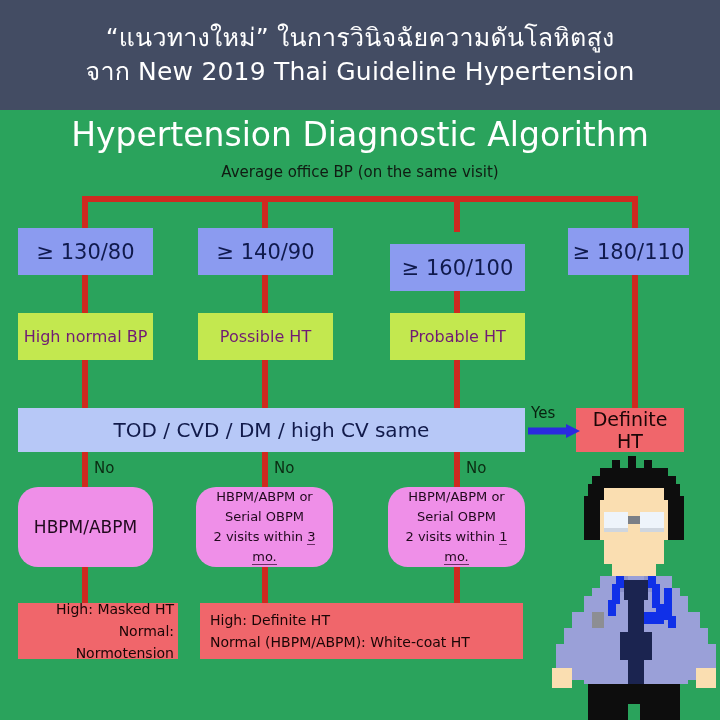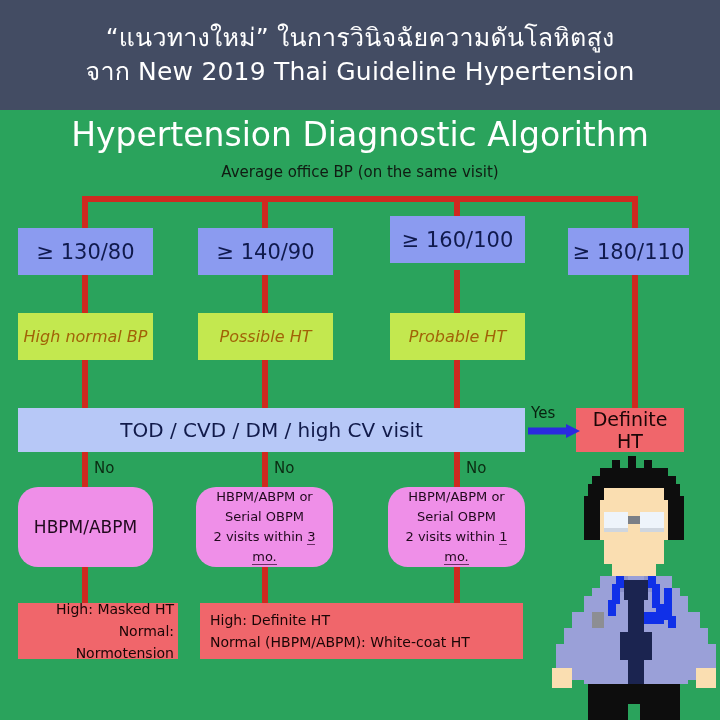--- a/index.html
+++ b/index.html
@@ -31,21 +31,21 @@
   }
 
   
   .box{
     position:absolute;box-sizing:border-box;
     display:flex;align-items:center;justify-content:center;
     text-align:center;color:#100c1a;z-index:4;
   }
   .box .txt{width:100%;padding:0 4px;}
   .blue{background:#8b9bf0;color:#101a4d;}
-  .lime{background:#c3e84f;color:#a16207;font-style:italic;}
+  .lime{background:#c3e84f;color:#701a75;}
   .pink{background:#ef8fe8;color:#210a1e;border-radius:20px;}
   .salmon{background:#f0666b;color:#1b0606;}
   .widebar{background:#b7c8f7;color:#111a4a;}
 
   
   .ln{position:absolute;background:#cf2a20;z-index:1;}
   .ln-h{height:6px;}
   .ln-v{width:6px;}
 
   .lbl{
@@ -88,39 +88,39 @@
   <div class="ln ln-v" style="left:454px;top:270px;height:340px;"></div>
 
   <div class="ln ln-v" style="left:632px;top:270px;height:138px;"></div>
 
   <div class="box blue" style="left:18px;top:228px;width:135px;height:47px;">
     <span class="txt" style="font-size:21px;">≥  130/80</span>
   </div>
   <div class="box blue" style="left:198px;top:228px;width:135px;height:47px;">
     <span class="txt" style="font-size:21px;">≥  140/90</span>
   </div>
-  <div class="box blue" style="left:390px;top:216px;width:135px;height:47px;">
+  <div class="box blue" style="left:390px;top:244px;width:135px;height:47px;">
     <span class="txt" style="font-size:21px;">≥  160/100</span>
   </div>
   <div class="box blue" style="left:568px;top:228px;width:121px;height:47px;">
     <span class="txt" style="font-size:21px;">≥  180/110</span>
   </div>
 
   <div class="box lime" style="left:18px;top:313px;width:135px;height:47px;">
     <span class="txt" style="font-size:16px;">High normal BP</span>
   </div>
   <div class="box lime" style="left:198px;top:313px;width:135px;height:47px;justify-content:center;">
     <span class="txt" style="font-size:16px;">Possible HT</span>
   </div>
   <div class="box lime" style="left:390px;top:313px;width:135px;height:47px;">
     <span class="txt" style="font-size:16px;">Probable HT</span>
   </div>
 
   <div class="box widebar" style="left:18px;top:408px;width:507px;height:44px;">
-    <span class="txt" style="font-size:20px;">TOD / CVD / DM / high CV visit</span>
+    <span class="txt" style="font-size:20px;">TOD / CVD / DM / high CV same</span>
   </div>
 
   <div class="lbl lbl-yes" style="left:531px;top:404px;">Yes</div>
 
   <svg class="arrow" style="left:528px;top:423px;" width="52" height="16" viewBox="0 0 52 16">
     <line x1="0" y1="8" x2="40" y2="8" stroke="#2a2ae0" stroke-width="7"></line>
     <polygon points="38,1 52,8 38,15" fill="#2a2ae0"></polygon>
   </svg>
 
   <div class="box salmon" style="left:576px;top:408px;width:108px;height:44px;">

